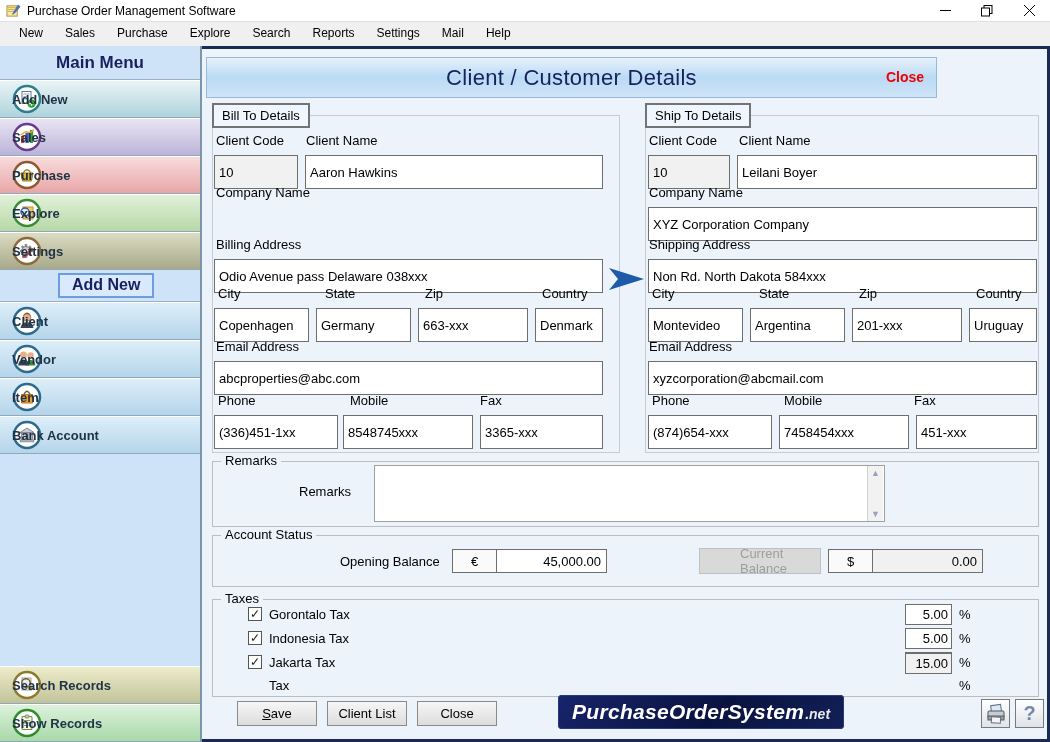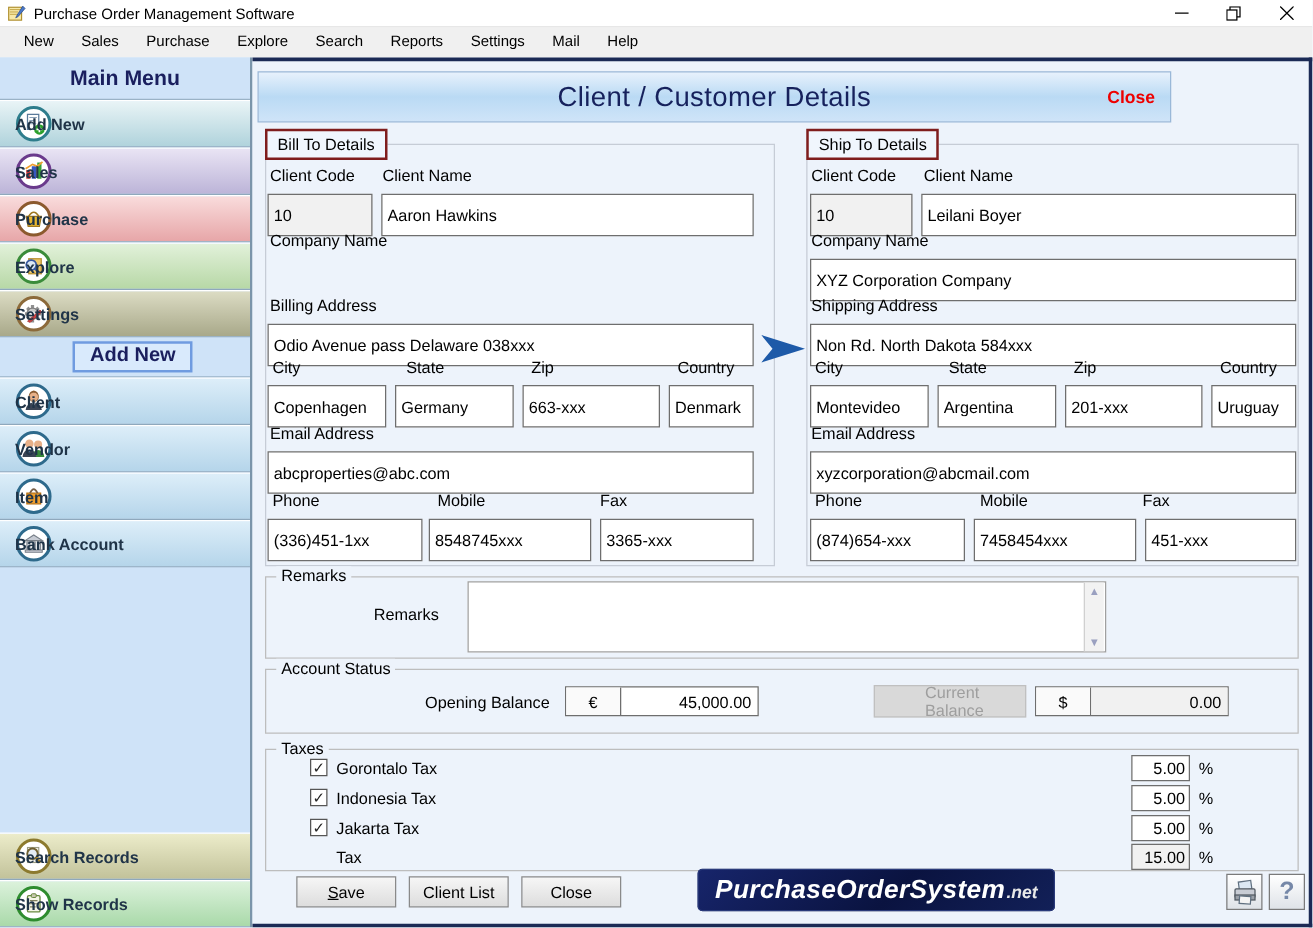--- a/index.html
+++ b/index.html
@@ -42,21 +42,21 @@
   .main { position:absolute; left:202px; top:0; width:848px; height:696px; background:#edf3fb; border-top:3px solid #1b2a55; border-right:3px solid #1b2a55; border-bottom:3px solid #1b2a55; }
   .panel-header { position:absolute; left:4px; top:8px; width:731px; height:41px; background:linear-gradient(180deg,#e7f1fc 0%,#badaf4 50%,#cfe4f8 100%); border:1px solid #9ab8d8; display:flex; align-items:center; justify-content:center; }
   .panel-title { font-size:22px; color:#16215c; letter-spacing:0.3px; }
   .close-link { position:absolute; right:12px; top:11px; font-size:14px; font-weight:bold; color:#ee0000; cursor:pointer; }
 
   .lbl { position:absolute; font-size:13px; color:#000; white-space:nowrap; }
   .inp { position:absolute; height:34px; border:1px solid #6e6e6e; background:#fff; font-family:"Liberation Sans",sans-serif; font-size:13px; color:#000; padding:0 4px; }
   .inp.gray { background:#f1f1f1; }
 
   .groupbox { position:absolute; border:1px solid #c6ccd6; }
-  .section-tab { position:absolute; border:2px solid #7f1d1d; background:#f0f6fd; font-size:13px; color:#000; padding:3px 8px; }
+  .section-tab { position:absolute; border:2px solid #737373; background:#f0f6fd; font-size:13px; color:#000; padding:3px 8px; }
 
   .fieldset { position:absolute; border:1px solid #bdbdbd; }
 
   .arrow-svg { position:absolute; }
 
   .money { position:absolute; height:24px; border:1px solid #6e6e6e; background:#fff; display:flex; }
   .money .cur { width:44px; border-right:1px solid #6e6e6e; display:flex; align-items:center; justify-content:center; font-size:13px; background:#fafafa; }
   .money .amt { flex:1; display:flex; align-items:center; justify-content:flex-end; padding-right:5px; font-size:13px; }
   .money .amt.gray { background:#f1f1f1; }
 
@@ -366,21 +366,21 @@
     <span class="lbl" style="left:67px; top:582px;">Indonesia Tax</span>
     <div class="taxval" style="left:703px; top:579px;">5.00</div>
     <span class="lbl" style="left:757px; top:582px;">%</span>
 
     <span class="checkbox" style="left:46px; top:606px;">✓</span>
     <span class="lbl" style="left:67px; top:606px;">Jakarta Tax</span>
     <div class="taxval" style="left:703px; top:603px;">5.00</div>
     <span class="lbl" style="left:757px; top:606px;">%</span>
 
     <span class="lbl" style="left:67px; top:629px;">Tax</span>
-    <div class="taxval gray" style="left:703px; top:626px;">15.00</div>
+    <div class="taxval gray" style="left:703px; top:604px;">15.00</div>
     <span class="lbl" style="left:757px; top:629px;">%</span>
 
     <button class="btn btn-save" style="left:35px; top:652px; width:80px;">
       <span>Save</span>
     </button>
     <button class="btn" style="left:125px; top:652px; width:80px;">Client List</button>
     <button class="btn" style="left:215px; top:652px; width:80px;">Close</button>
 
     <div class="logo" style="left:356px; top:646px;">
       <span class="t1">PurchaseOrderSystem</span>

